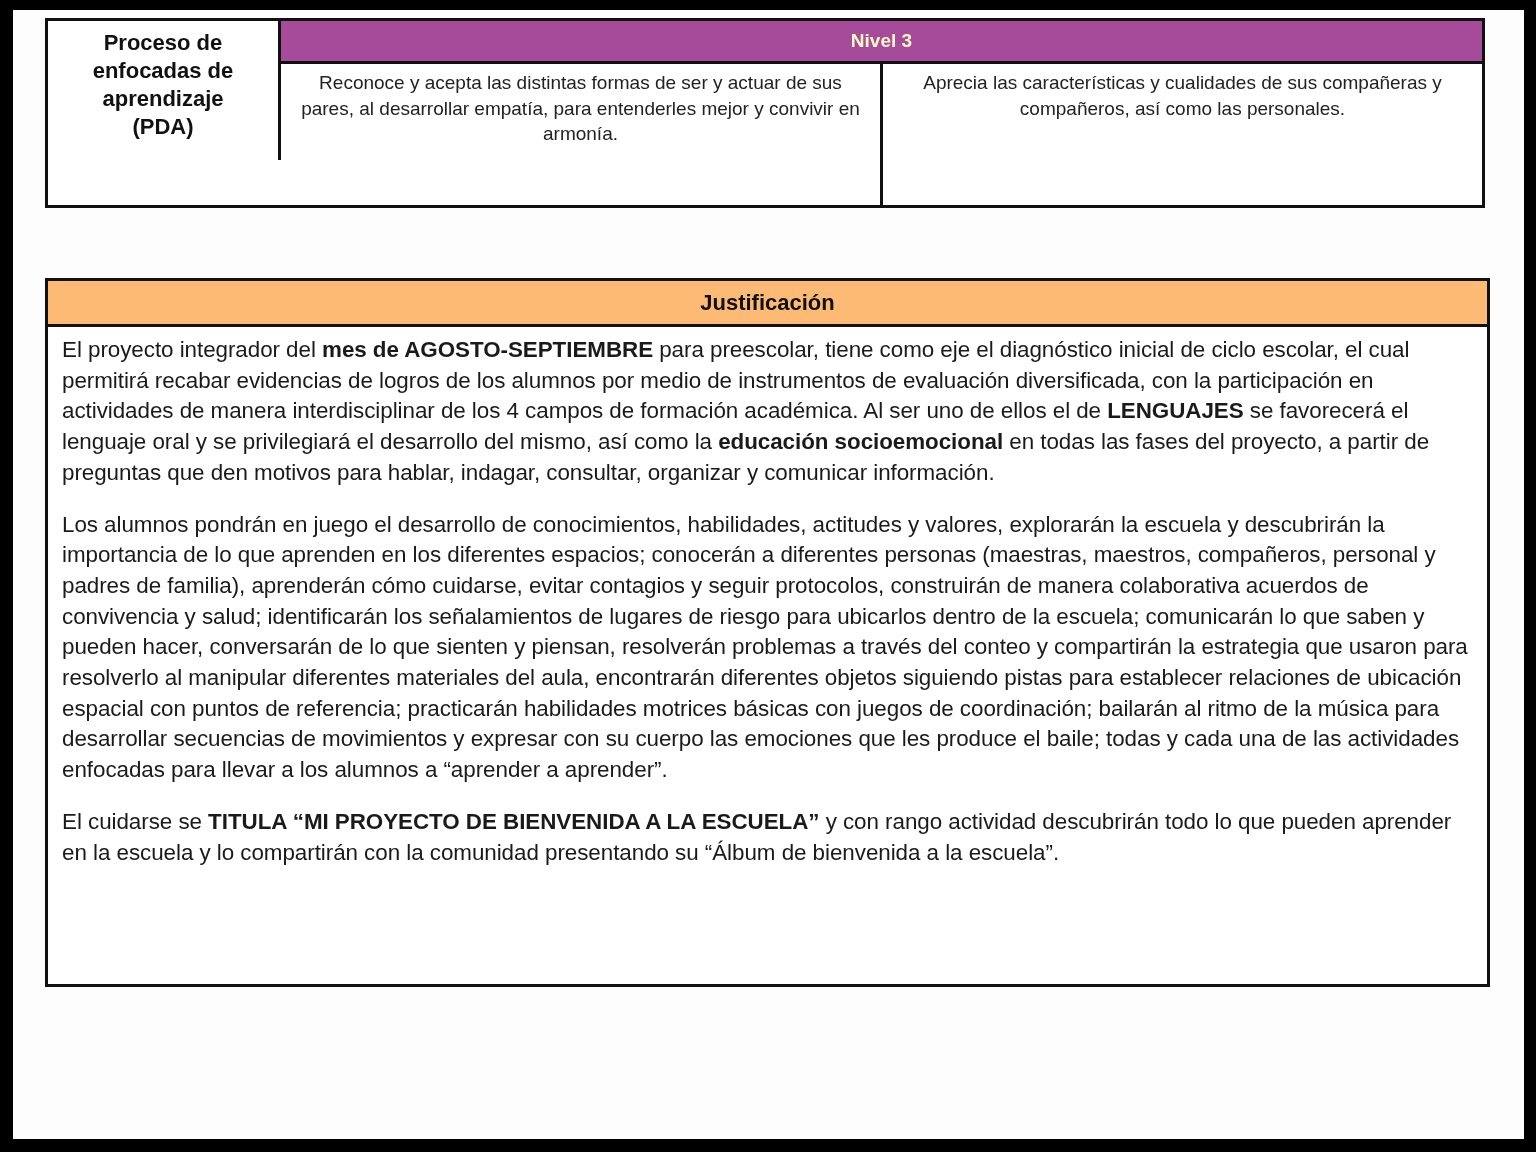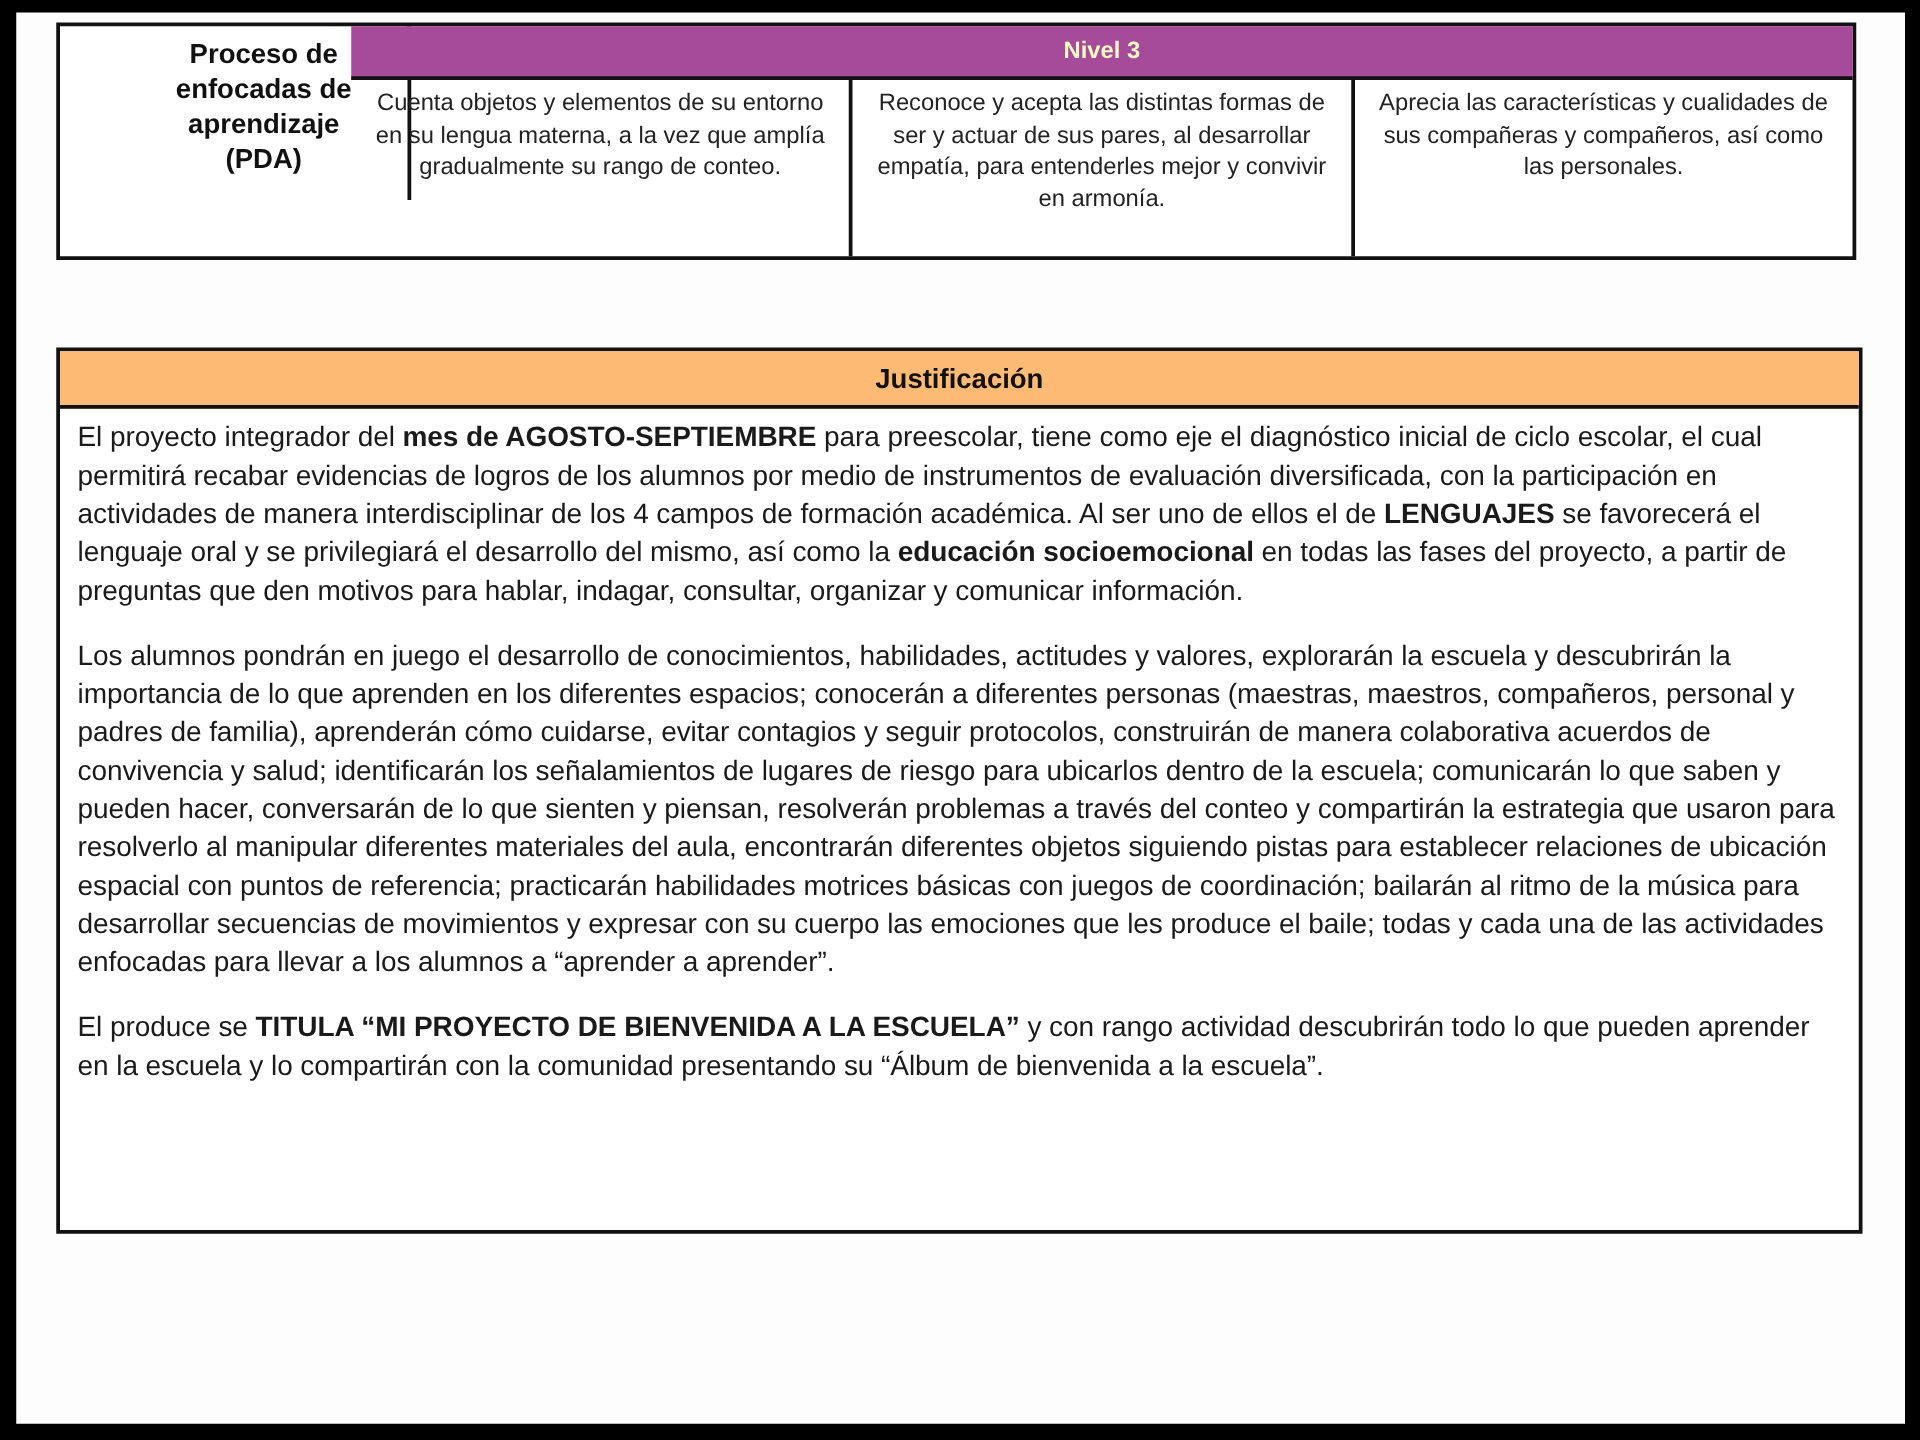--- a/index.html
+++ b/index.html
@@ -25,21 +25,20 @@
       position: absolute;
       left: 0; top: 0;
       width: 233px; height: 139px;
       border-right: 3px solid #111;
       text-align: center;
       font-weight: bold;
       font-size: 22px;
       line-height: 28px;
       padding-top: 8px;
       color: #111;
-      margin-left: 48px;
     }
     .pda-label span { display: block; }
     .level-header {
       position: absolute;
       left: 233px; top: 0;
       right: 0; height: 43px;
       background: #a64a9a;
       border-bottom: 3px solid #111;
       text-align: center;
       font-size: 19px;
@@ -99,28 +98,27 @@
 
   <div class="pda-table">
     <div class="pda-label">
       <span>Proceso de</span>
       <span>enfocadas de</span>
       <span>aprendizaje</span>
       <span>(PDA)</span>
     </div>
     <div class="level-header">Nivel 3</div>
     <div class="pda-cells">
-      <div class="pda-cell">Cuenta objetos y elementos de su entorno en su lengua materna, a la vez que amplía gradualmente su rango de conteo.</div>
       <div class="pda-cell">Reconoce y acepta las distintas formas de ser y actuar de sus pares, al desarrollar empatía, para entenderles mejor y convivir en armonía.</div>
       <div class="pda-cell">Aprecia las características y cualidades de sus compañeras y compañeros, así como las personales.</div>
     </div>
   </div>
 
   <div class="just-box">
     <div class="just-header">Justificación</div>
     <div class="just-body">
       <p><span>El proyecto integrador del </span><b>mes de AGOSTO-SEPTIEMBRE</b><span> para preescolar, tiene como eje el diagnóstico inicial de ciclo escolar, el cual permitirá recabar evidencias de logros de los alumnos por medio de instrumentos de evaluación diversificada, con la participación en actividades de manera interdisciplinar de los 4 campos de formación académica. Al ser uno de ellos el de </span><b>LENGUAJES</b><span> se favorecerá el lenguaje oral y se privilegiará el desarrollo del mismo, así como la </span><b>educación socioemocional</b><span> en todas las fases del proyecto, a partir de preguntas que den motivos para hablar, indagar, consultar, organizar y comunicar información.</span></p>
       <p>Los alumnos pondrán en juego el desarrollo de conocimientos, habilidades, actitudes y valores, explorarán la escuela y descubrirán la importancia de lo que aprenden en los diferentes espacios; conocerán a diferentes personas (maestras, maestros, compañeros, personal y padres de familia), aprenderán cómo cuidarse, evitar contagios y seguir protocolos, construirán de manera colaborativa acuerdos de convivencia y salud; identificarán los señalamientos de lugares de riesgo para ubicarlos dentro de la escuela; comunicarán lo que saben y pueden hacer, conversarán de lo que sienten y piensan, resolverán problemas a través del conteo y compartirán la estrategia que usaron para resolverlo al manipular diferentes materiales del aula, encontrarán diferentes objetos siguiendo pistas para establecer relaciones de ubicación espacial con puntos de referencia; practicarán habilidades motrices básicas con juegos de coordinación; bailarán al ritmo de la música para desarrollar secuencias de movimientos y expresar con su cuerpo las emociones que les produce el baile; todas y cada una de las actividades enfocadas para llevar a los alumnos a “aprender a aprender”.</p>
-      <p><span>El produce se </span><b>TITULA “MI PROYECTO DE BIENVENIDA A LA ESCUELA”</b><span> y con rango actividad descubrirán todo lo que pueden aprender en la escuela y lo compartirán con la comunidad presentando su “Álbum de bienvenida a la escuela”.</span></p>
+      <p><span>El cuidarse se </span><b>TITULA “MI PROYECTO DE BIENVENIDA A LA ESCUELA”</b><span> y con rango actividad descubrirán todo lo que pueden aprender en la escuela y lo compartirán con la comunidad presentando su “Álbum de bienvenida a la escuela”.</span></p>
     </div>
   </div>
 
 </div>
 
 </body></html>

